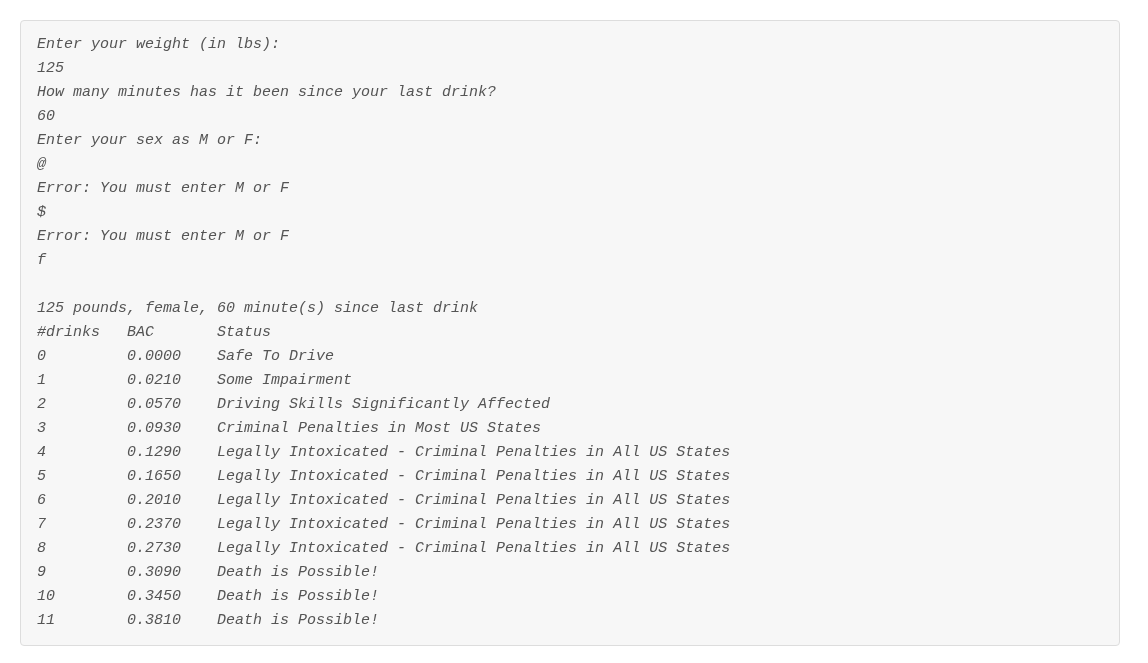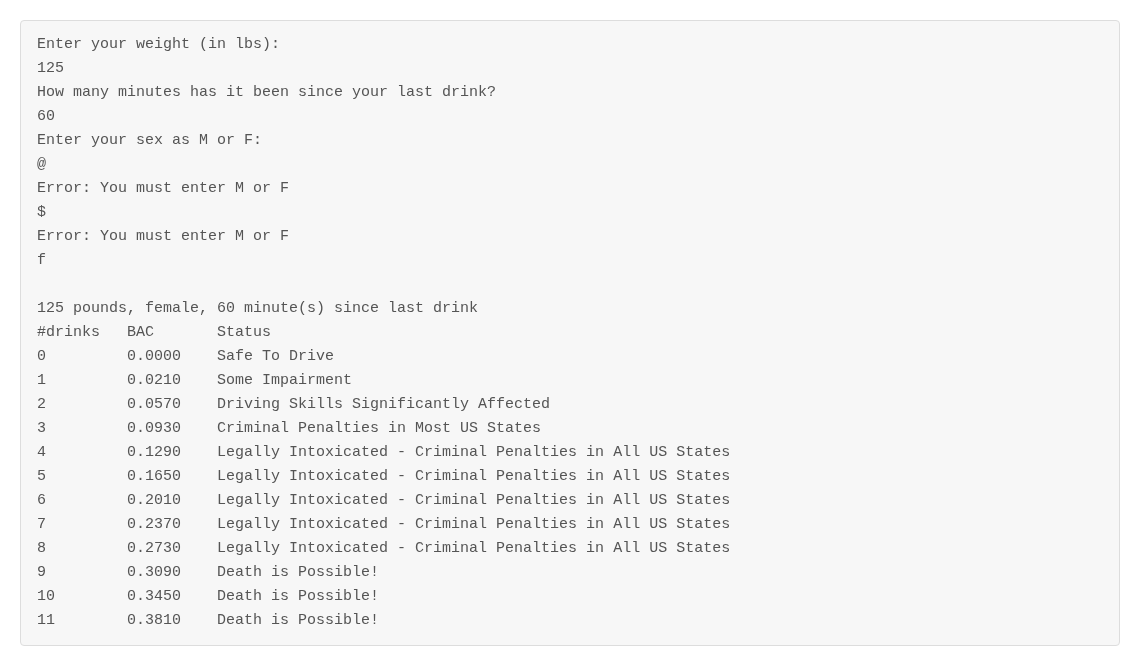--- a/index.html
+++ b/index.html
@@ -13,20 +13,21 @@
       background: #f7f7f7;
       border: 1px solid #ddd;
       border-radius: 4px;
       padding: 12px 16px;
       font-family: "Courier New", Courier, monospace;
       font-size: 15px;
       color: #555;
       line-height: 1.6;
       white-space: pre;
       box-sizing: border-box;
+      font-style: italic;
     }
   </style>
 </head>
 <body>
 
 <div class="console"><span>Enter your weight (in lbs):</span>
 <span>125</span>
 <span>How many minutes has it been since your last drink?</span>
 <span>60</span>
 <span>Enter your sex as M or F:</span>

